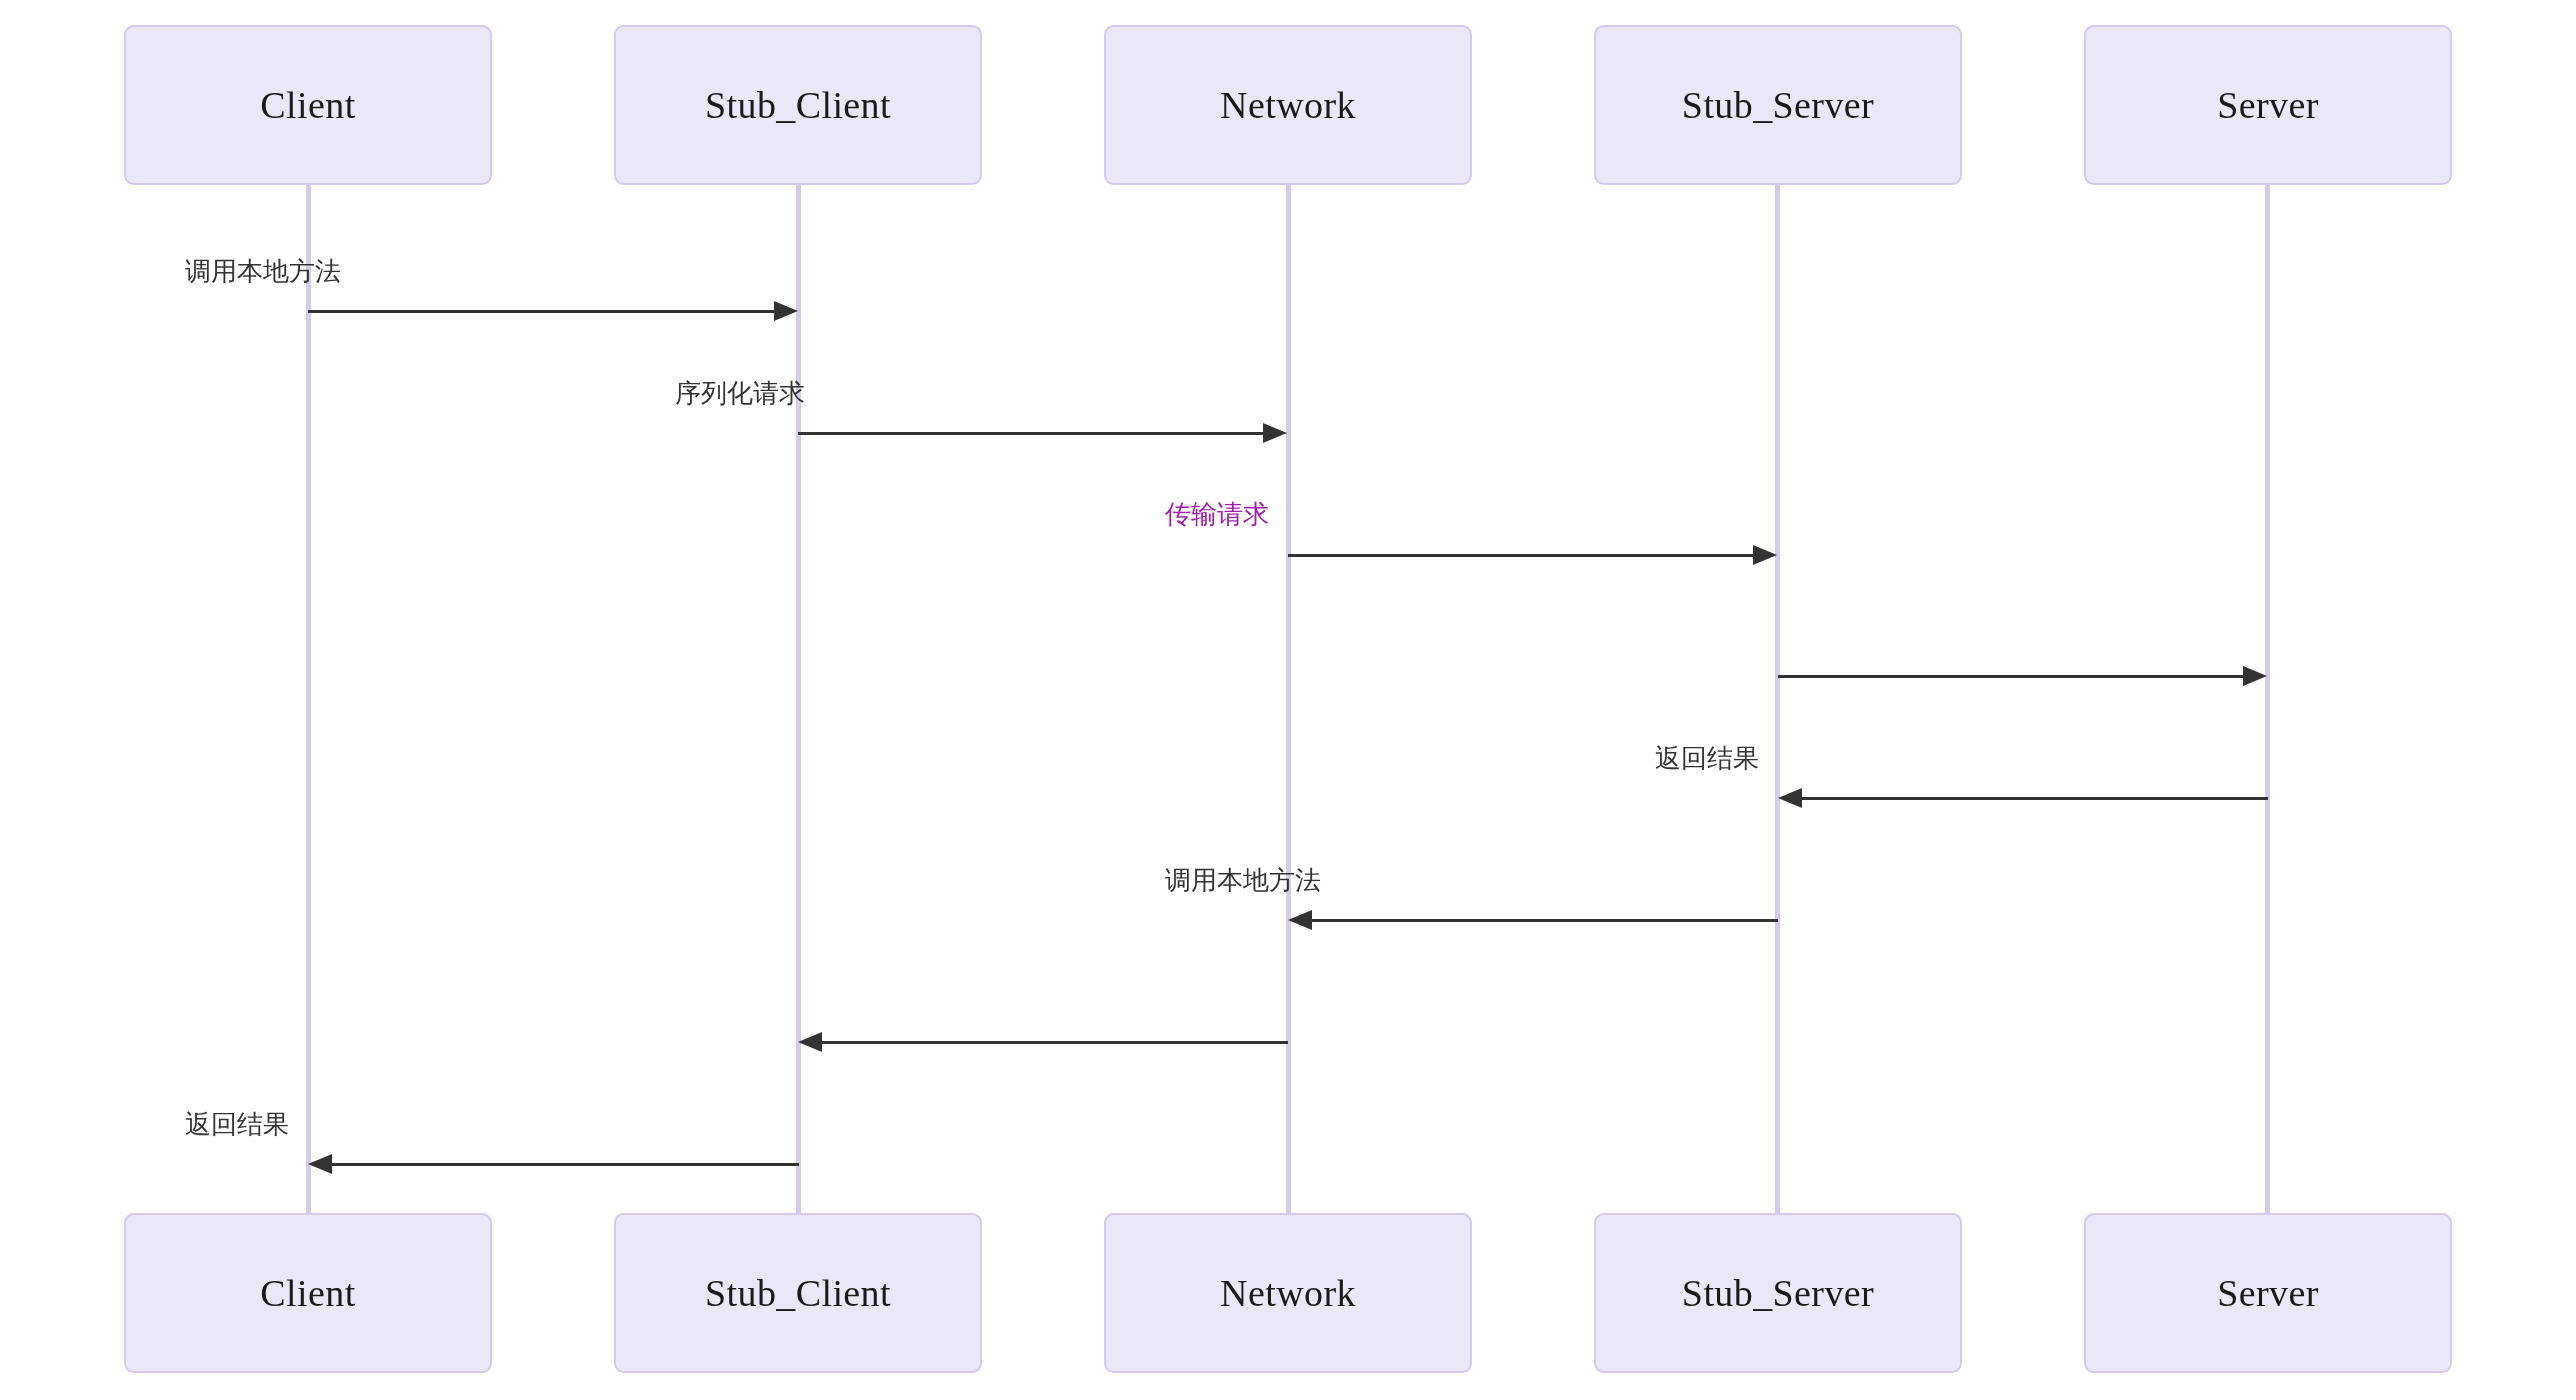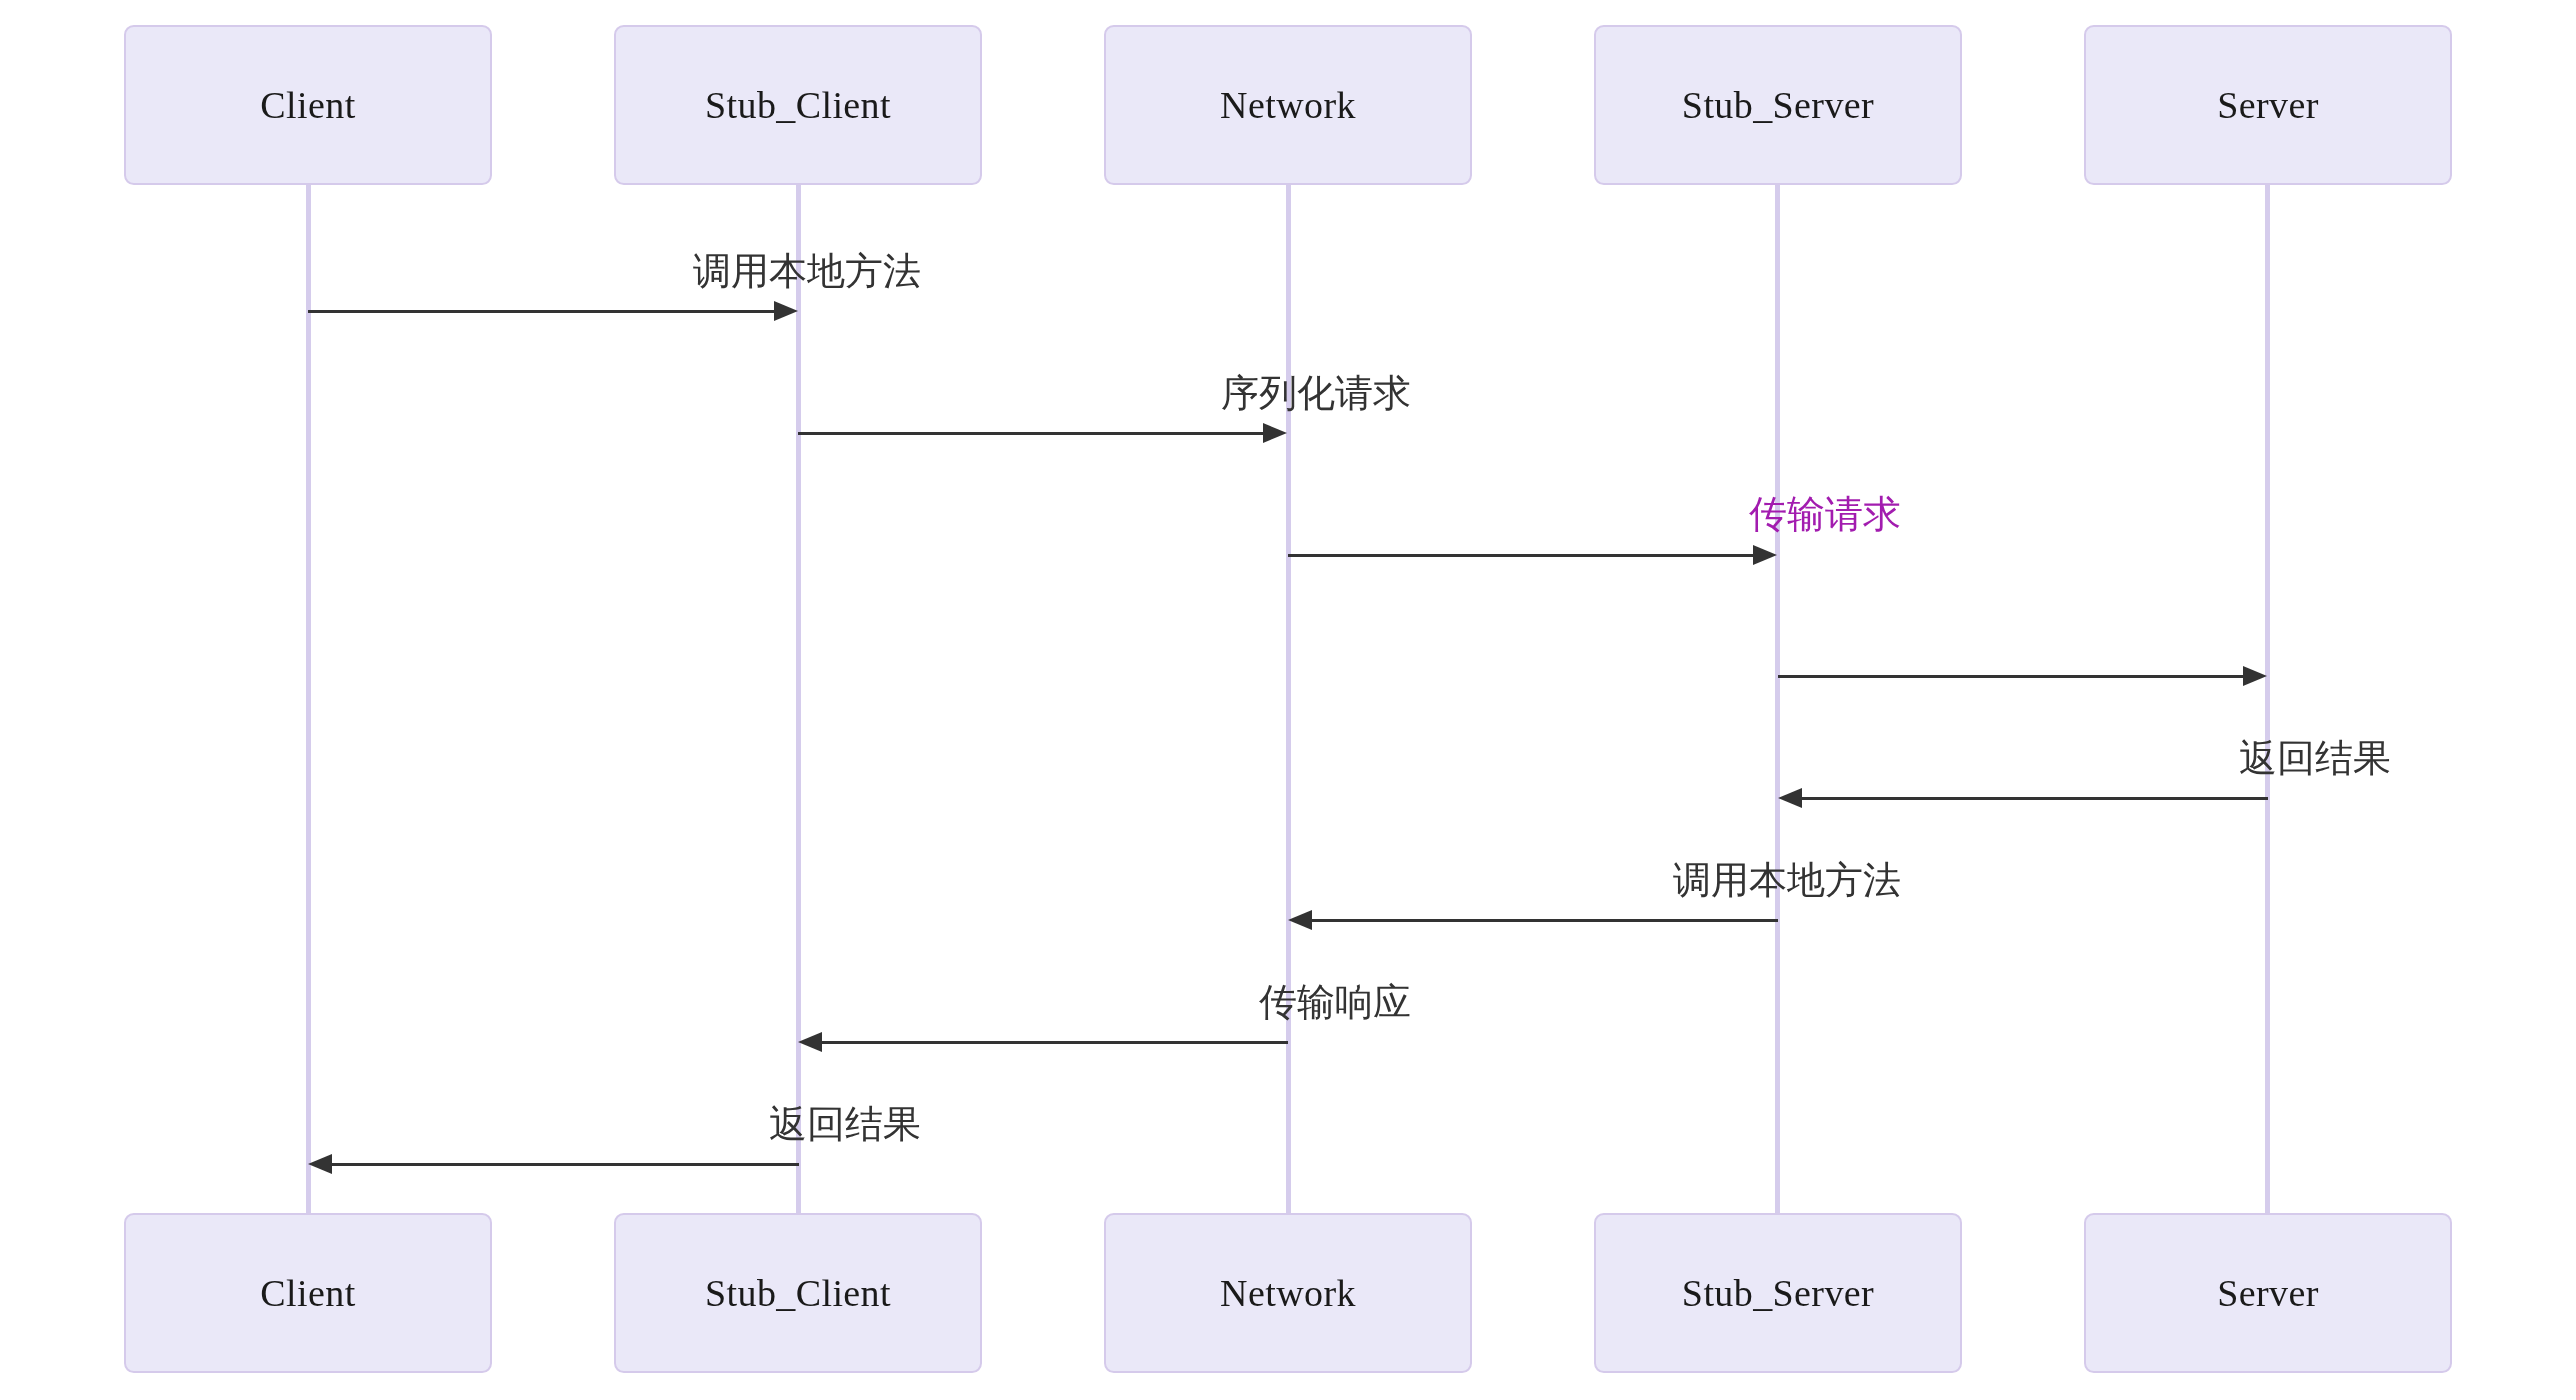--- a/index.html
+++ b/index.html
@@ -32,22 +32,22 @@
     position: absolute;
     width: 4.9px;
   }
   .msg-line {
     position: absolute;
     height: 3.3px;
   }
   .msg-label {
     position: absolute;
     width: 736px;
-    text-align: right;
-    font-size: 38px;
+    text-align: left;
+    font-size: 26px;
     line-height: 47px;
     white-space: nowrap;
   }
   .arrowhead {
     position: absolute;
     width: 0;
     height: 0;
     border-top: 10.6px solid transparent;
     border-bottom: 10.6px solid transparent;
   }
@@ -103,18 +103,17 @@
     <div class="msg-line" style="left: 1778px; width: 469px; top: 675px; background: rgb(51, 51, 51);"></div>
     <div class="arrowhead" style="top: 666px; left: 2243px; border-left: 24.5px solid rgb(51, 51, 51);"></div>
     <div class="msg-line" style="left: 1799px; width: 469px; top: 797px; background: rgb(51, 51, 51);"></div>
     <div class="arrowhead" style="top: 788px; left: 1778px; border-right: 24.5px solid rgb(51, 51, 51);"></div>
     <div class="msg-label" style="left: 1655px; top: 735px; color: rgb(51, 51, 51);">返回结果</div>
     <div class="msg-line" style="left: 1309px; width: 469px; top: 919px; background: rgb(51, 51, 51);"></div>
     <div class="arrowhead" style="top: 910px; left: 1288px; border-right: 24.5px solid rgb(51, 51, 51);"></div>
     <div class="msg-label" style="left: 1165px; top: 857px; color: rgb(51, 51, 51);">调用本地方法</div>
     <div class="msg-line" style="left: 819px; width: 469px; top: 1041px; background: rgb(51, 51, 51);"></div>
     <div class="arrowhead" style="top: 1032px; left: 798px; border-right: 24.5px solid rgb(51, 51, 51);"></div>
-    <div class="msg-label" style="left: 675px; top: 979px; color: rgb(51, 51, 51);">传输响应</div>
     <div class="msg-line" style="left: 330px; width: 469px; top: 1163px; background: rgb(51, 51, 51);"></div>
     <div class="arrowhead" style="top: 1154px; left: 308px; border-right: 24.5px solid rgb(51, 51, 51);"></div>
     <div class="msg-label" style="left: 185px; top: 1101px; color: rgb(51, 51, 51);">返回结果</div>
   </div>
 
 
 </body></html>

